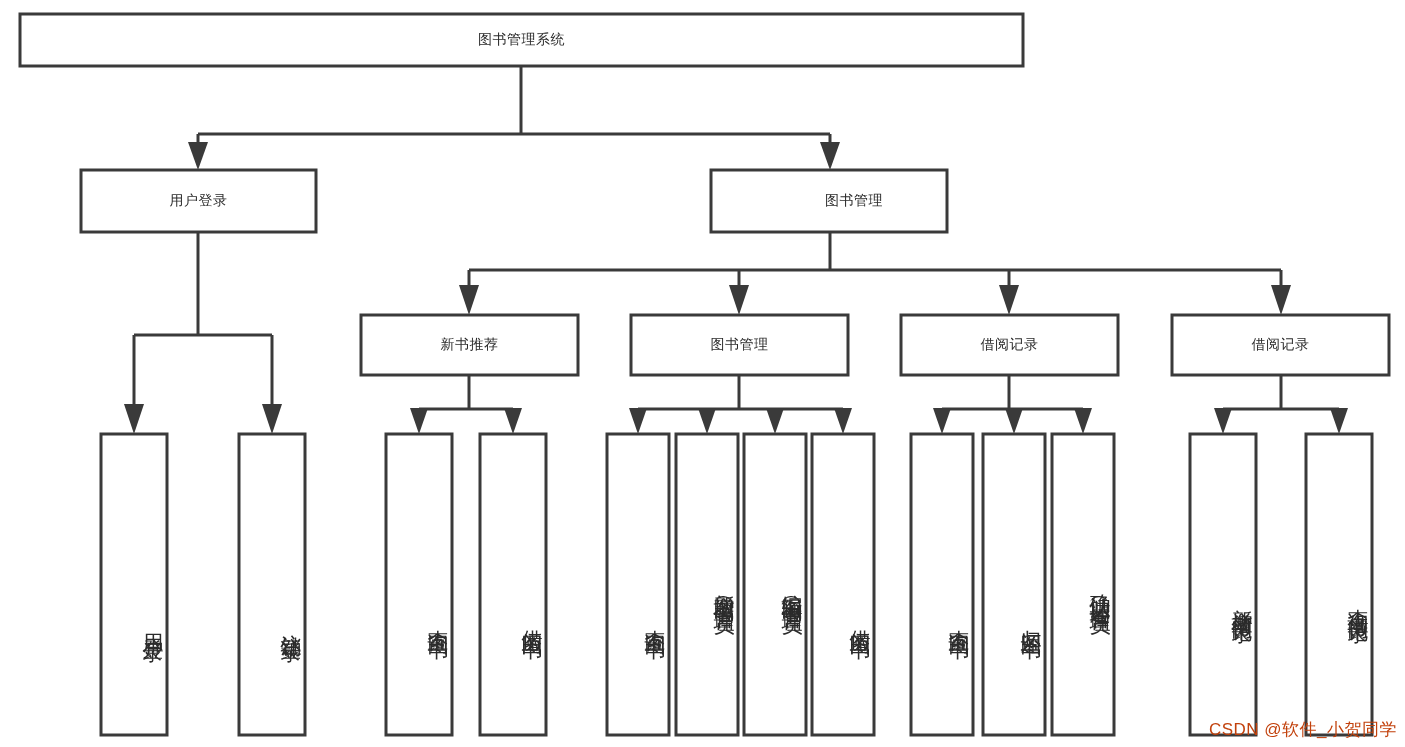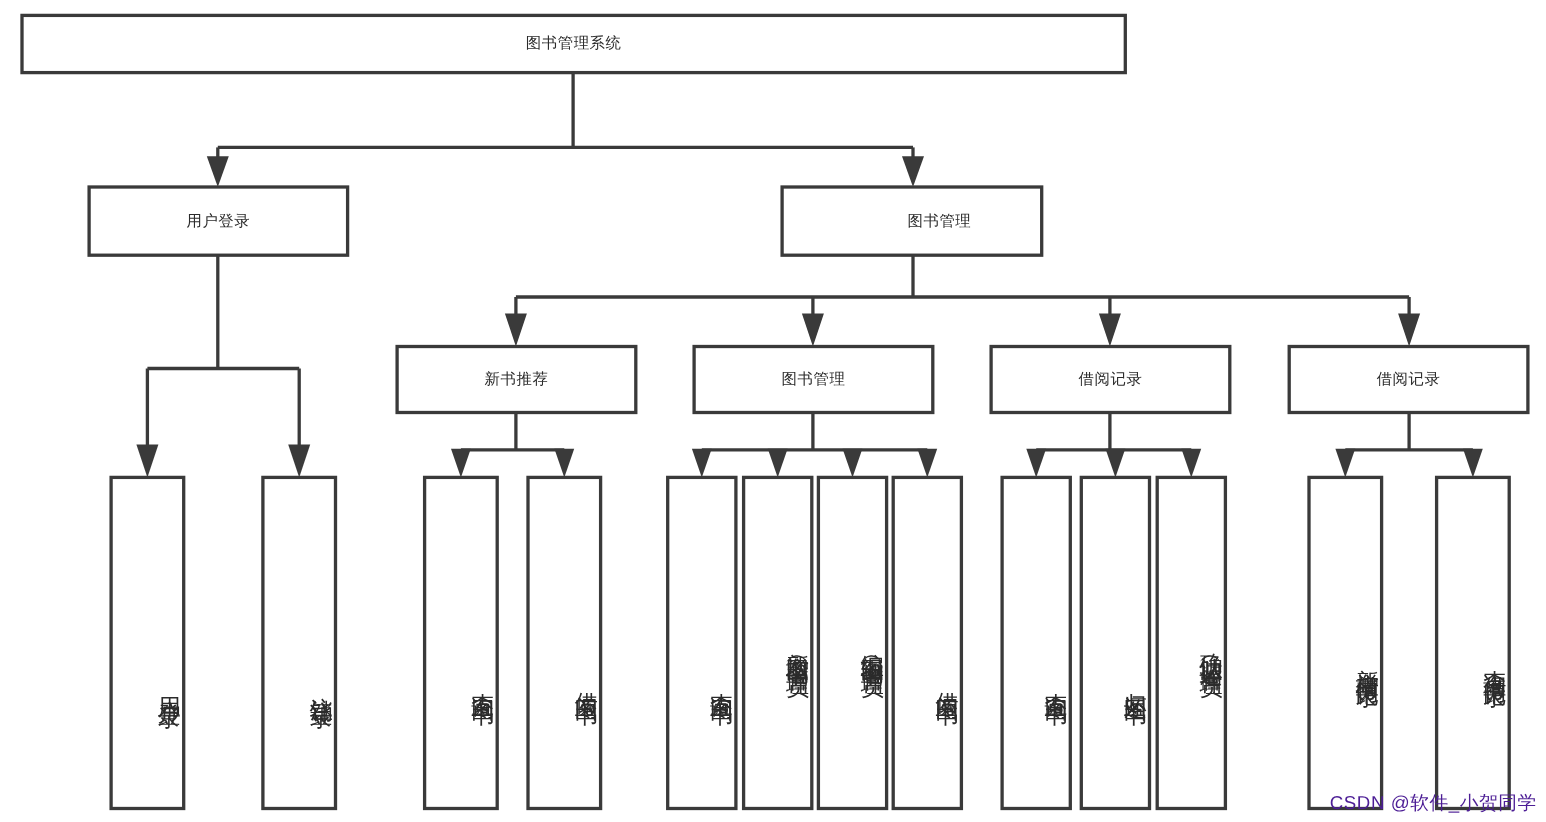--- a/index.html
+++ b/index.html
@@ -62,21 +62,21 @@
     letter-spacing: 3px;
     align-items: flex-start;
     justify-content: center;
     padding-top: 6px;
   }
   .watermark {
     position: absolute;
     right: 8px;
     bottom: 6px;
     font-size: 17px;
-    color: #4c1d95;
+    color: #c2410c;
     font-family: "Liberation Sans", "DejaVu Sans", sans-serif;
     white-space: nowrap;
     letter-spacing: 0.5px;
   }
 </style>
 </head>
 <body>
 
 <div id="diagram-root">
 

